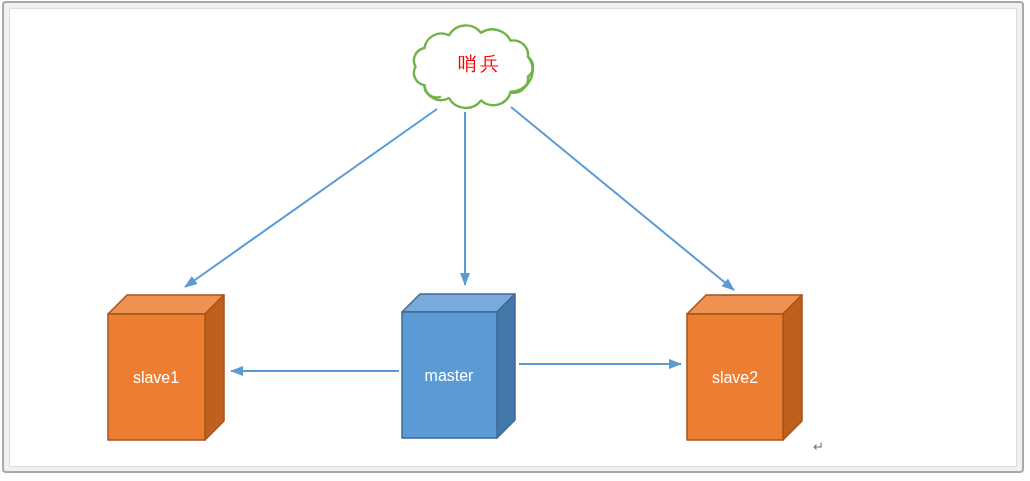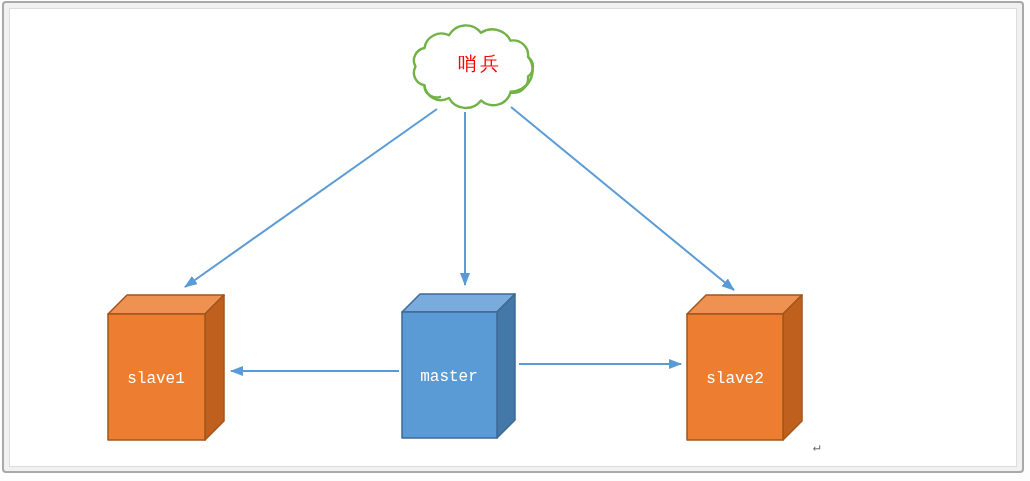--- a/index.html
+++ b/index.html
@@ -1,18 +1,18 @@
 <!DOCTYPE html>
 <html><head>
 <meta charset="utf-8">
 <style>
   html,body {margin:0; padding:0; background:#ffffff;}
   .screenshot {
     position:relative; width:1030px; height:481px; overflow:hidden;
-    background:#fdfdfd; font-family:Liberation Mono, monospace;
+    background:#fdfdfd; font-family:Liberation Sans, sans-serif;
   }
   .frame-outer {
     position:absolute; left:2px; top:1px; width:1022px; height:472px;
     box-sizing:border-box; border:2px solid #a9a9a9; border-radius:4px;
     background:#f1f1f2;
   }
   .frame-inner {
     position:absolute; left:9px; top:8px; width:1008px; height:459px;
     box-sizing:border-box; border:1px solid #dcdcdc; background:#ffffff;
   }

